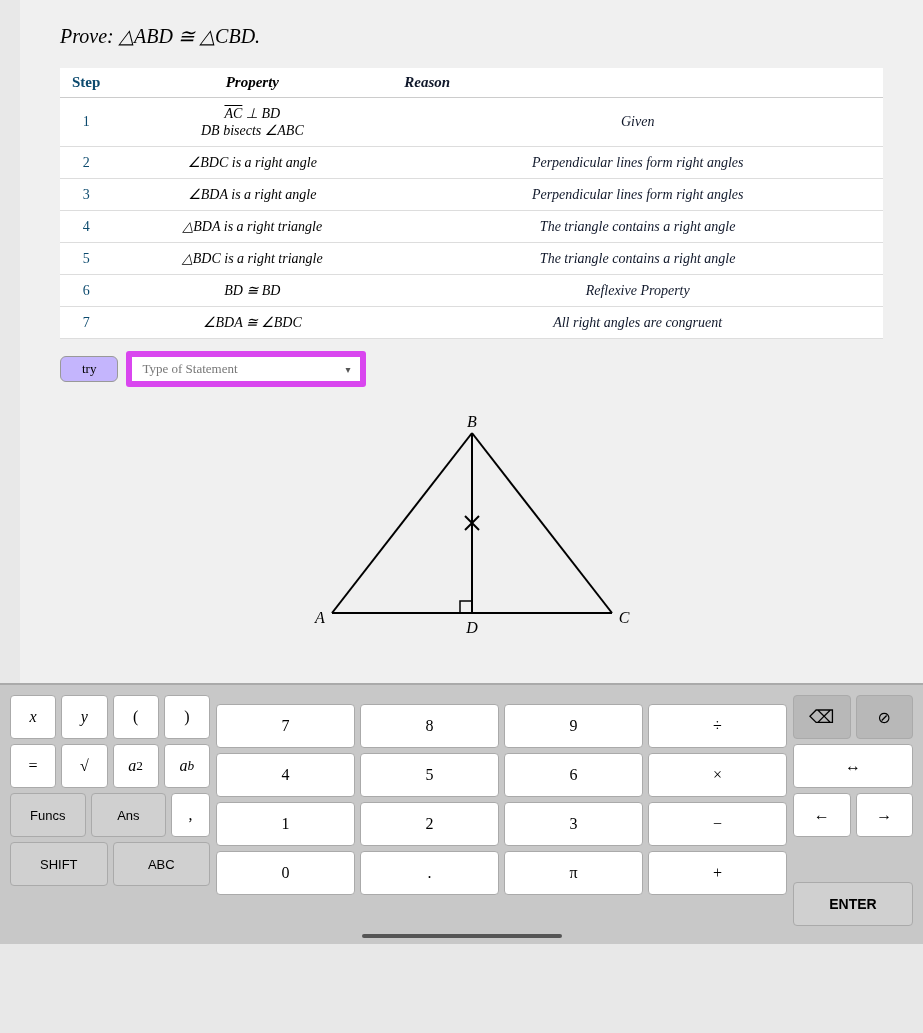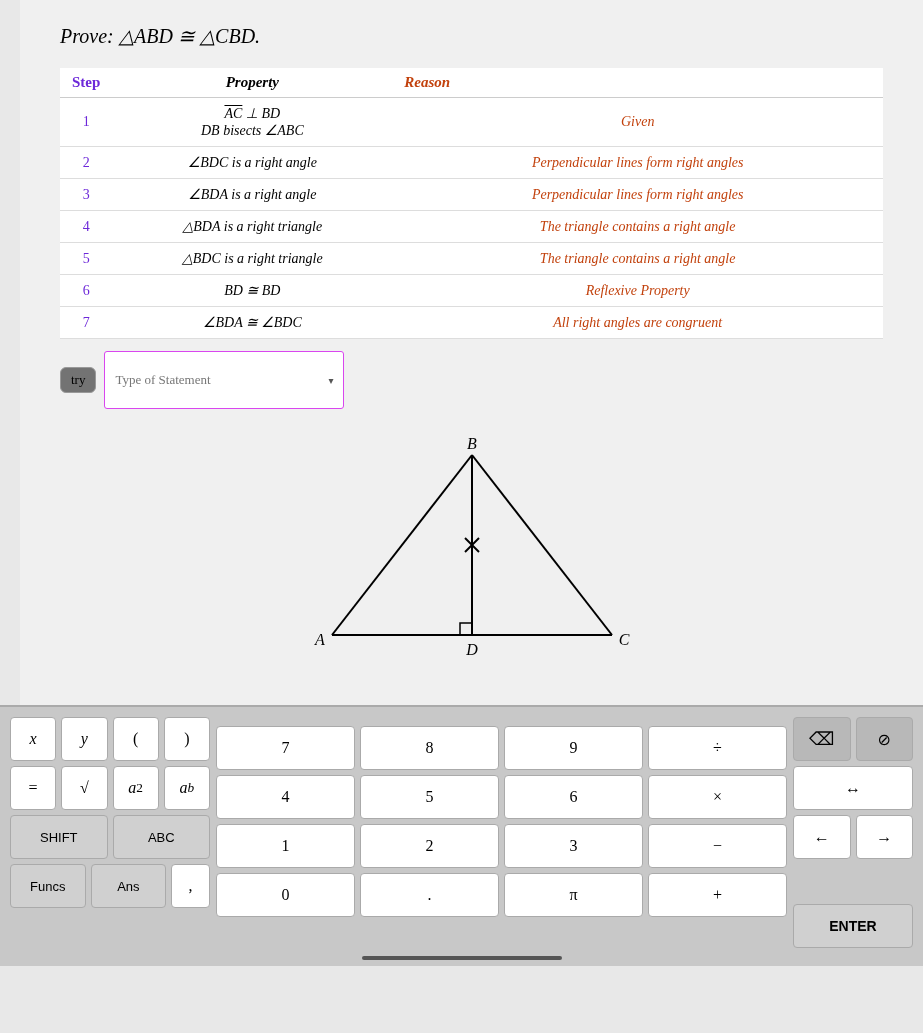--- a/index.html
+++ b/index.html
@@ -40,58 +40,58 @@
     .proof-table td {
       padding: 7px 12px;
       font-size: 14px;
       border-bottom: 1px solid #ddd;
       vertical-align: middle;
       text-align: center;
     }
     .proof-table .step-col {
       width: 50px;
       text-align: center;
-      color: #6d28d9;
+      color: #0c4a6e;
       font-style: normal;
     }
     .proof-table .statement-col {
       width: 280px;
       text-align: center;
       font-style: italic;
     }
     .proof-table .reason-col {
       font-style: italic;
-      color: #c2410c;
+      color: #0f172a;
     }
     .overline {
       text-decoration: overline;
       text-align: center;
     }
 
     
     .try-row {
       display: flex;
       align-items: center;
       gap: 8px;
       margin-bottom: 16px;
     }
     .try-btn {
-      background: #737373;
+      background: #c4b5fd;
       border: 1px solid #999;
       border-radius: 6px;
-      padding: 4px 10px;
+      padding: 4px 21px;
       font-size: 13px;
       cursor: pointer;
       font-family: inherit;
     }
     .type-dropdown {
       background: white;
-      border: 1px solid #d946ef;
+      border: 6px solid #d946ef;
       border-radius: 3px;
-      padding: 20px 10px;
+      padding: 4px 10px;
       font-size: 13px;
       width: 240px;
       cursor: pointer;
       display: flex;
       align-items: center;
       justify-content: space-between;
       color: #777;
     }
     .type-dropdown .arrow { font-size: 10px; color: #555; }
 
@@ -291,27 +291,27 @@
         <button class="key">
             <i>a</i>
             <sup>2</sup>
           </button>
         <button class="key">
             <i>a</i>
             <sup><i>b</i></sup>
           </button>
       </div>
       <div class="key-left-row">
-        <button class="key gray wide">SHIFT</button>
-        <button class="key gray wide">ABC</button>
-      </div>
-      <div class="key-left-row">
         <button class="key gray wide">Funcs</button>
         <button class="key gray wide">Ans</button>
         <button class="key">,</button>
+      </div>
+      <div class="key-left-row">
+        <button class="key gray wide">SHIFT</button>
+        <button class="key gray wide">ABC</button>
       </div>
     </div>
 
     <div class="key-center">
 
       <div style="height:4px;"></div>
       <div class="key-center-row">
         <button class="key">7</button>
         <button class="key">8</button>
         <button class="key">9</button>

